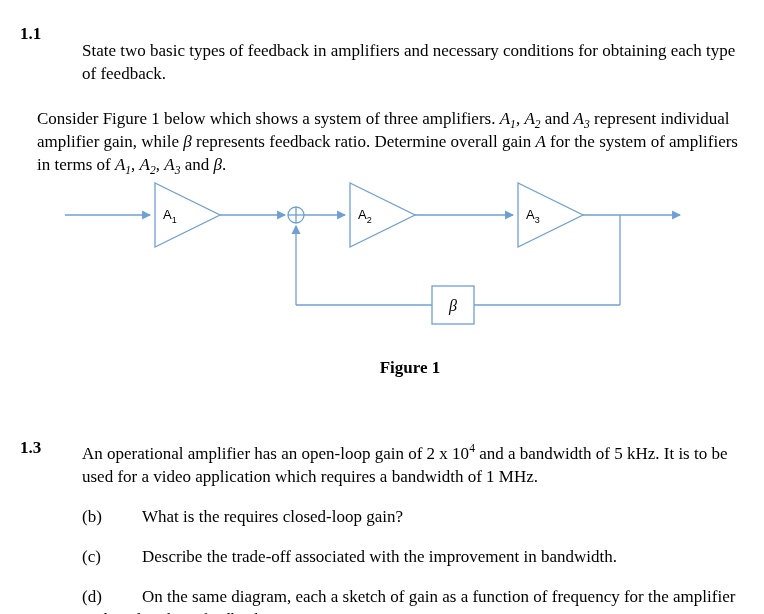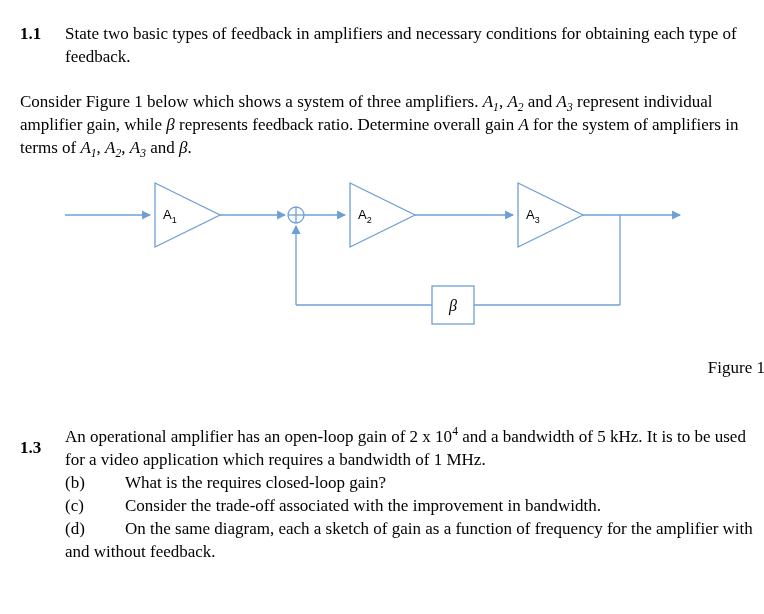--- a/index.html
+++ b/index.html
@@ -11,32 +11,32 @@
     background: var(--page-bg, #ffffff);
     color: var(--text-color, #000000);
     font-family: "Liberation Serif", serif;
     font-size: 17px;
     line-height: 23px;
   }
   .question { position: absolute; left: 20px; right: 8px; display: flex; }
   .qnum { flex: 0 0 45px; width: 45px; font-weight: bold; }
   .qnum.num-offset { position: relative; top: 11px; }
   .qtext { flex: 1; }
-  .qtext p { margin: 0; }
+  .qtext p { margin: 17px; }
   .it { font-style: italic; }
   sub, sup { font-size: 68%; line-height: 0; }
   .marker { display: inline-block; width: 60px; }
   #diagram { position: absolute; top: 175px; left: 0; }
   .diag-line { stroke: var(--diagram-line, #6fa0d4); stroke-width: 1.3; fill: none; }
   .diag-shape { stroke: var(--diagram-line, #6fa0d4); stroke-width: 1.3; fill: #ffffff; }
   .diag-fill { fill: var(--diagram-line, #6fa0d4); }
   .amp-label { font-family: "Liberation Sans", sans-serif; font-size: 13px; fill: #000000; }
   .amp-sub { font-size: 9px; }
   .beta-label { font-family: "Liberation Serif", serif; font-style: italic; font-size: 16px; fill: #000000; }
-  #caption { position: absolute; top: 356px; left: 55px; width: 710px; text-align: right; }
+  #caption { position: absolute; top: 356px; left: 55px; width: 710px; text-align: center; font-weight: bold; }
 </style>
 </head>
 <body>
 
 <div class="question" style="top:22px">
   <div class="qnum">1.1</div>
   <div class="qtext">
     <p><span>State two basic types of feedback in amplifiers and necessary conditions for obtaining each type of feedback.</span></p>
   </div>
 </div>
@@ -87,16 +87,16 @@
   <line x1="296" y1="130" x2="296" y2="51" class="diag-line" marker-end="url(#arrow)"></line>
 </svg>
 
 <div id="caption">Figure 1</div>
 
 <div class="question" style="top:425px">
   <div class="qnum num-offset">1.3</div>
   <div class="qtext">
     <p><span>An operational amplifier has an open-loop gain of 2 x 10</span><sup>4</sup><span> and a bandwidth of 5 kHz. It is to be used for a video application which requires a bandwidth of 1 MHz.</span></p>
     <p><span class="marker">(b)</span><span>What is the requires closed-loop gain?</span></p>
-    <p><span class="marker">(c)</span><span>Consider the trade-off associated with the improvement in bandwidth.</span></p>
+    <p><span class="marker">(c)</span><span>Describe the trade-off associated with the improvement in bandwidth.</span></p>
     <p><span class="marker">(d)</span><span>On the same diagram, each a sketch of gain as a function of frequency for the amplifier with and without feedback.</span></p>
   </div>
 </div>
 
 </body></html>

